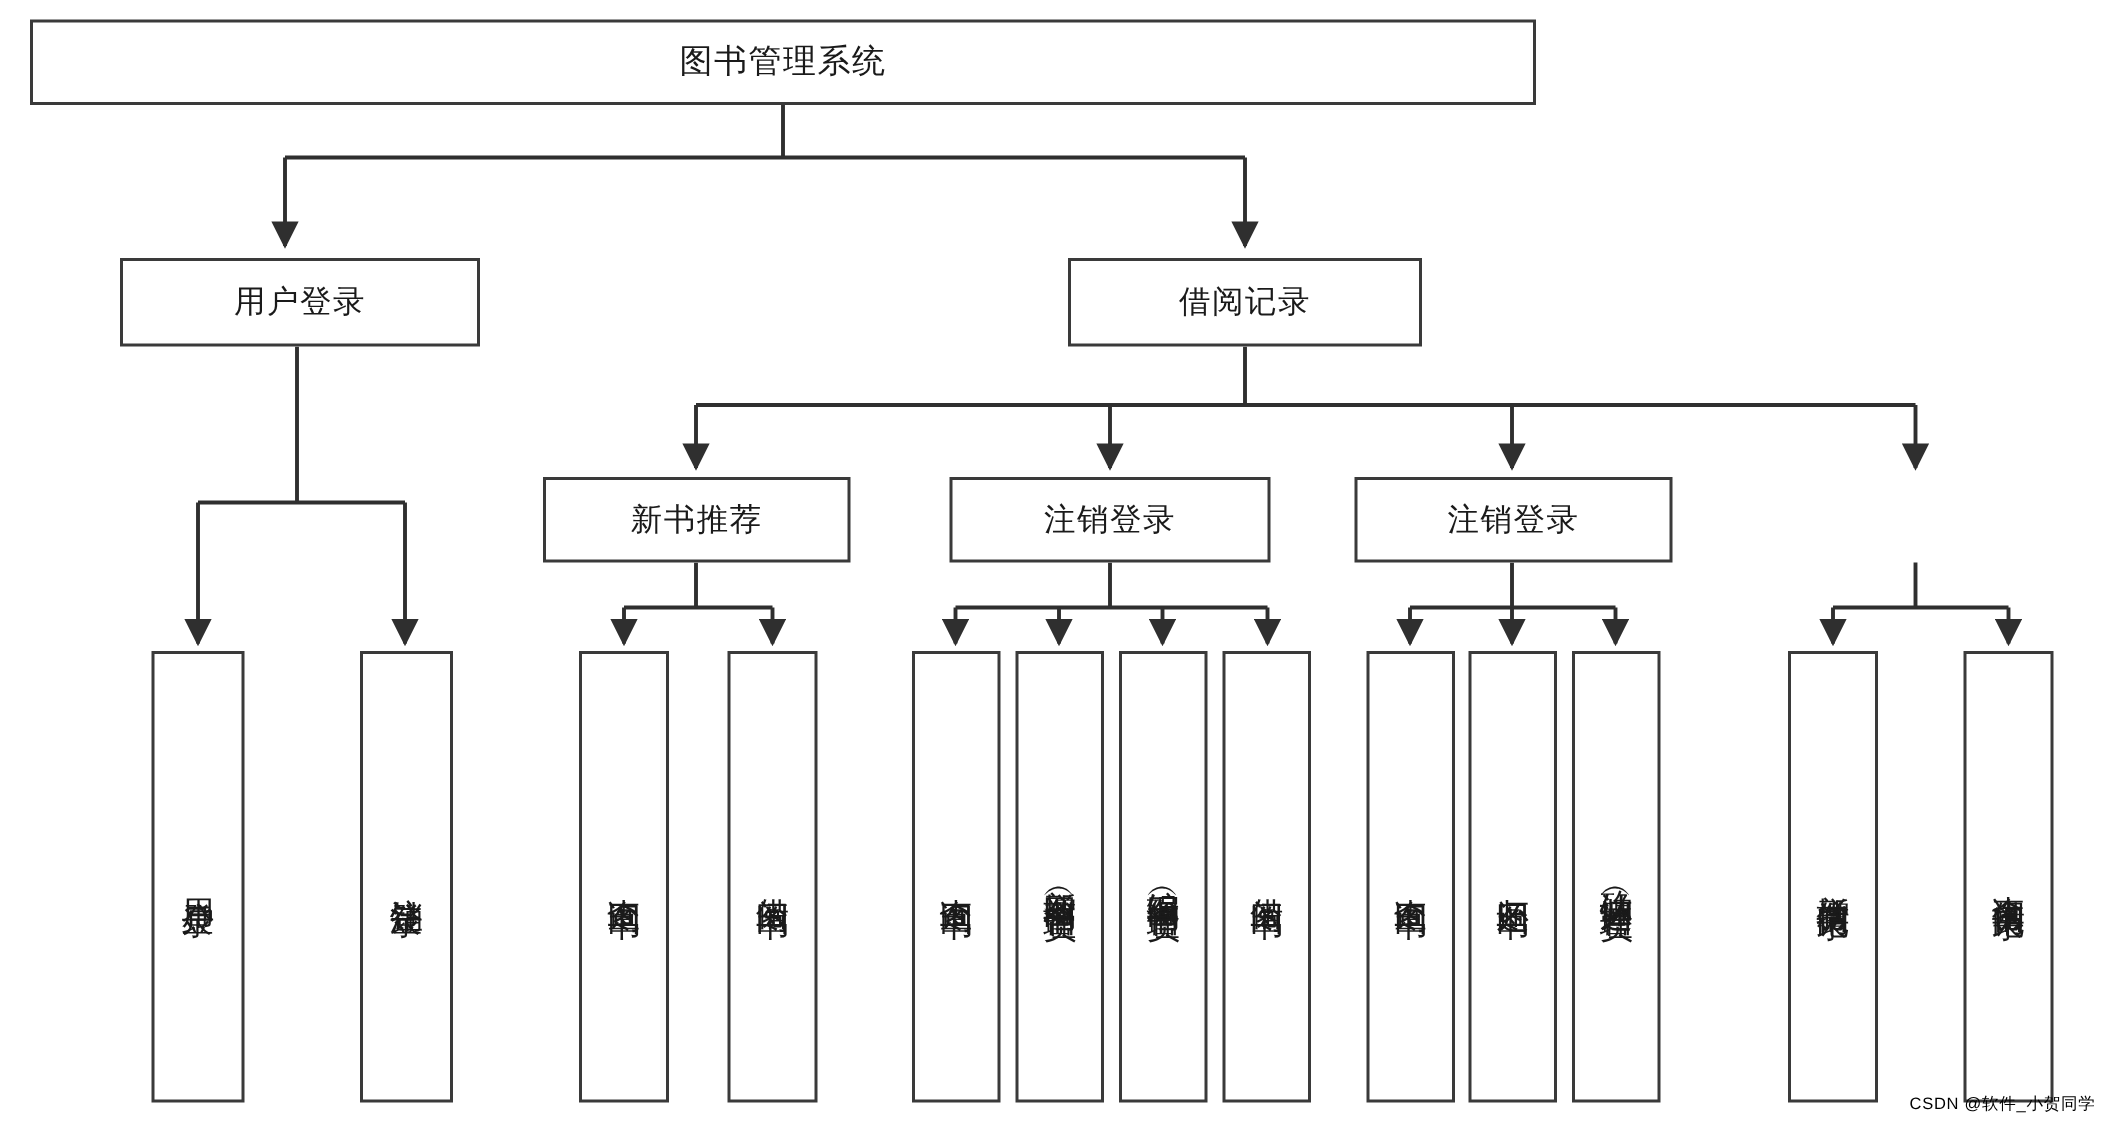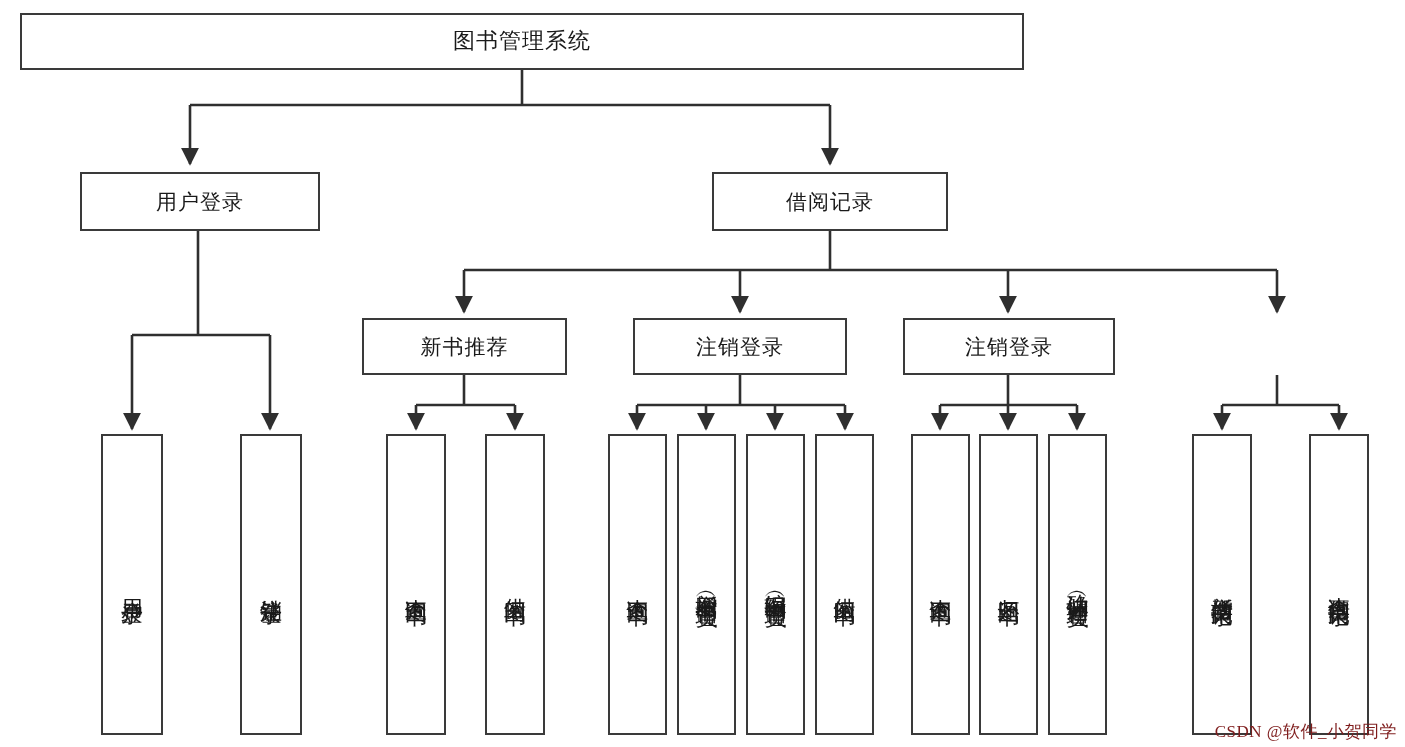--- a/index.html
+++ b/index.html
@@ -15,22 +15,22 @@
 
   .node.horiz .lbl{font-size:21px;letter-spacing:1px;white-space:nowrap;}
   .node.root .lbl{font-size:22px;letter-spacing:1px;}
 
   
   .node.vert{align-items:center;justify-content:center;}
   .node.vert .lbl{writing-mode:vertical-rl;text-orientation:upright;
                   font-size:22px;line-height:1.18;letter-spacing:2px;
                   max-height:290px;white-space:normal;}
 
-  .watermark{position:absolute;right:8px;bottom:4px;font-size:17px;
-             color:#7f1d1d;letter-spacing:.5px;white-space:nowrap;font-family:Liberation Serif, serif;}
+  .watermark{position:absolute;right:8px;bottom:4px;font-size:11px;
+             color:#000000;letter-spacing:.5px;white-space:nowrap;}
 </style>
 </head>
 <body>
 
 <div id="diagram">
 
   <svg class="wires" viewBox="0 0 1405 747">
     <defs>
       <marker id="arrow" viewBox="0 0 10 10" refX="9" refY="5" markerWidth="7" markerHeight="7" orient="auto-start-reverse">
         <path d="M 0 0 L 10 5 L 0 10 z" fill="#2f2f2f"></path>

